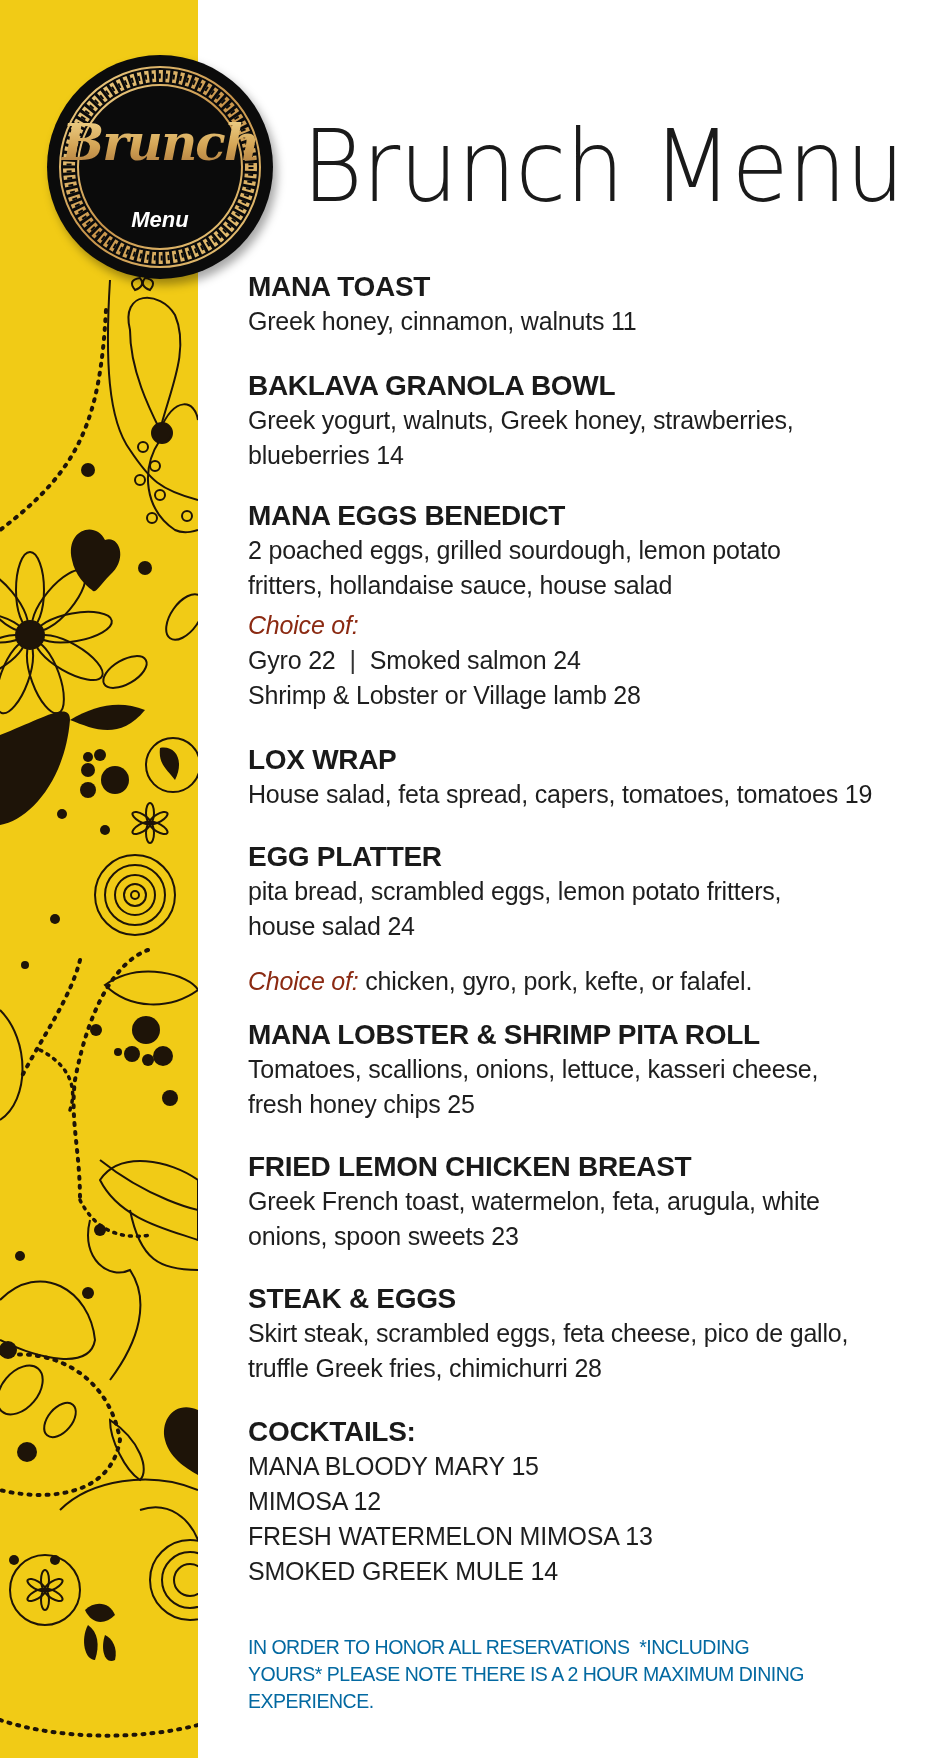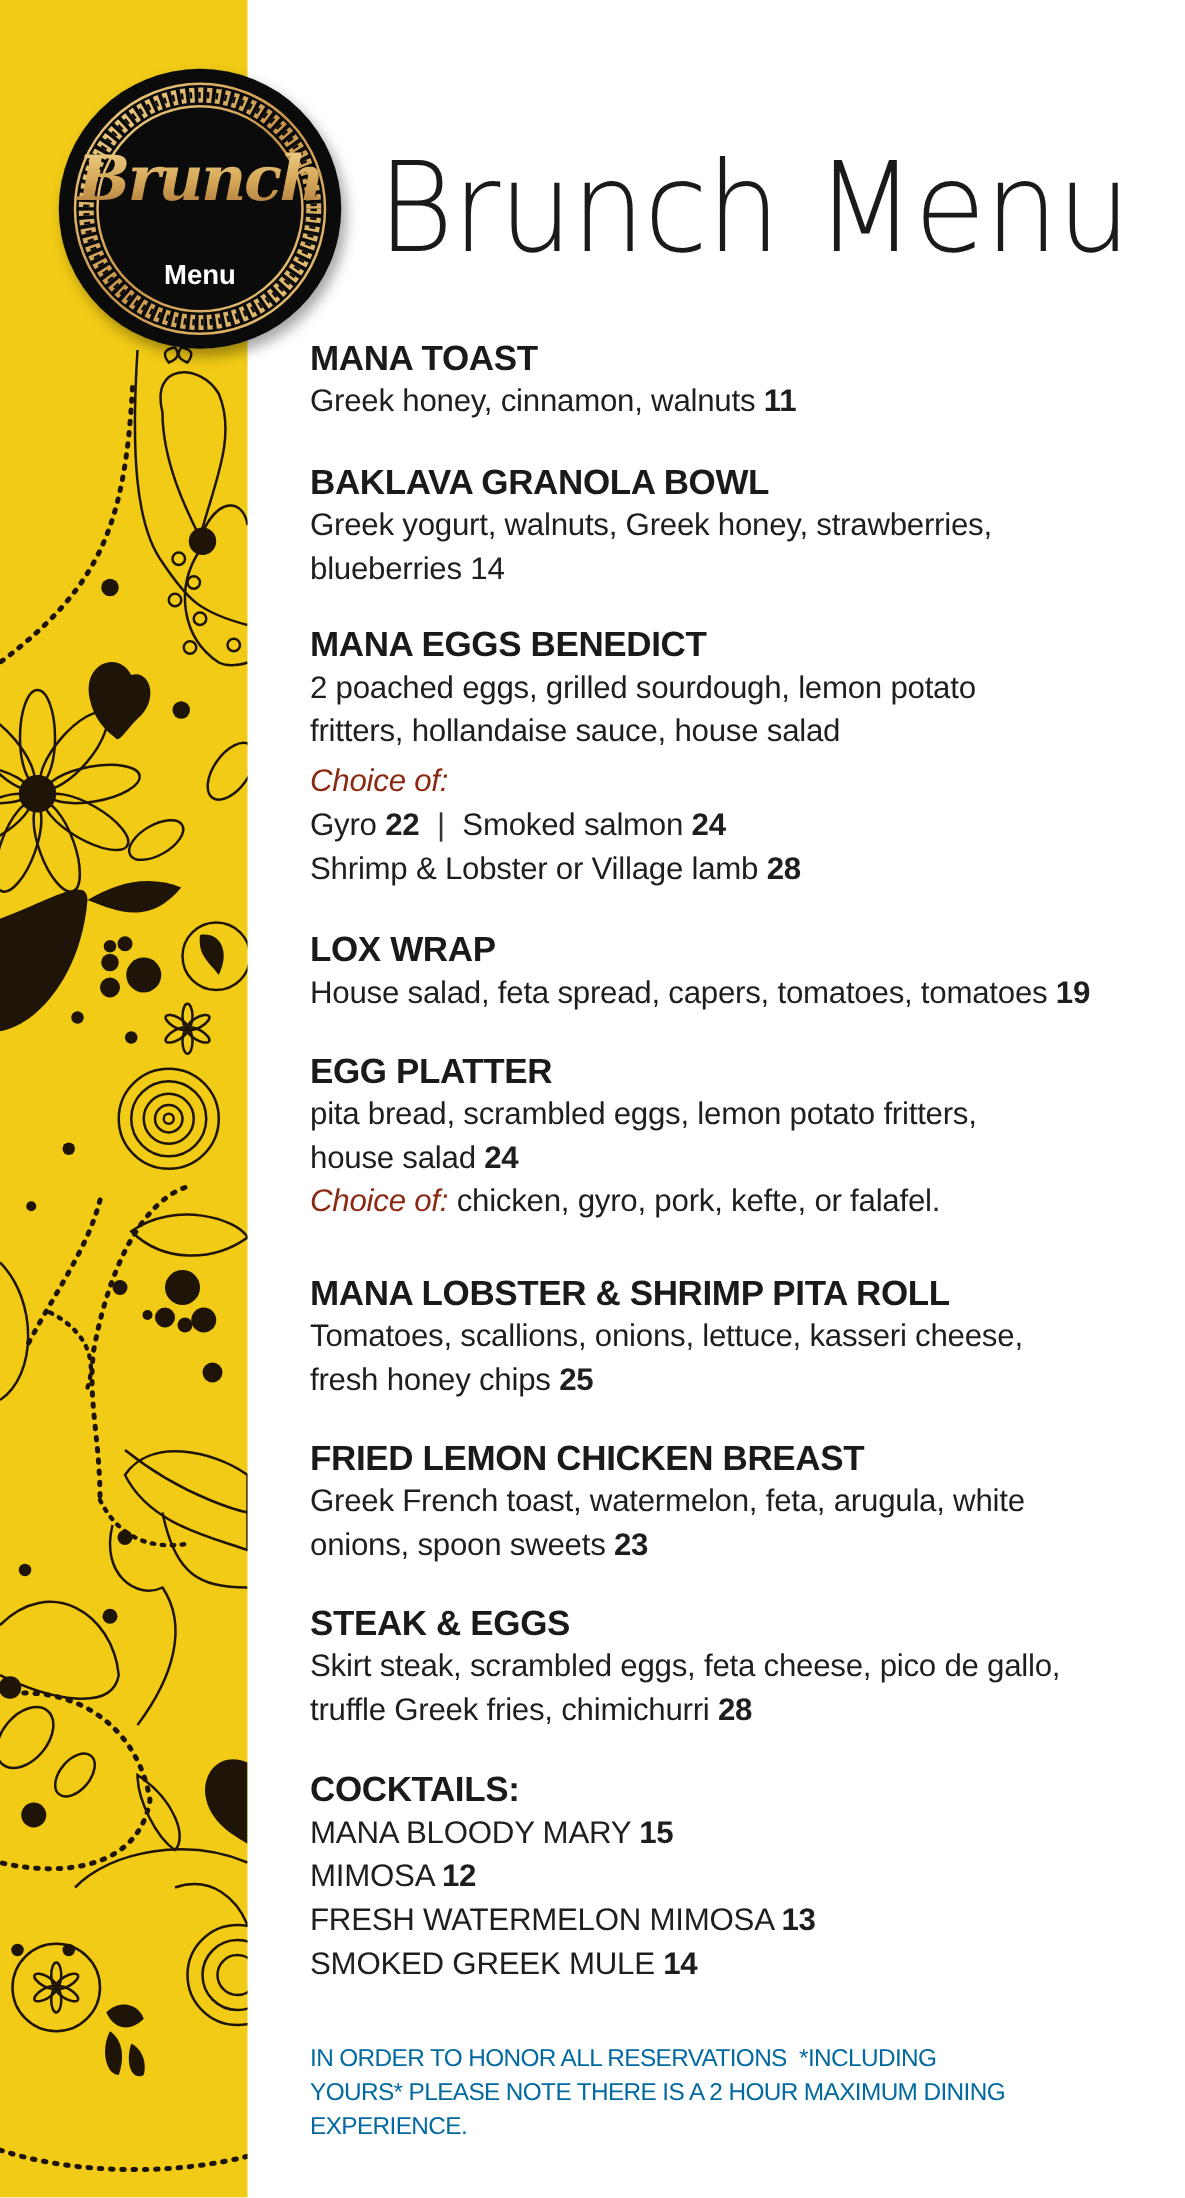--- a/index.html
+++ b/index.html
@@ -21,37 +21,37 @@
   .logo-script {
     position:absolute; left:0; width:226px; top:58px; text-align:center;
     font-family:"DejaVu Serif", serif; font-style:italic; font-weight:bold;
     font-size:50px; letter-spacing:-2px;
     color:#D9AE5E;
     background: linear-gradient(180deg,#F3D991 0%,#D4A556 55%,#A8733A 100%);
     -webkit-background-clip:text; background-clip:text; -webkit-text-fill-color:transparent;
   }
   .logo-sub {
     position:absolute; left:0; width:226px; top:152px; text-align:center;
-    font-family:"Liberation Sans", sans-serif; font-weight:bold; font-size:22px; color:#ffffff;
+    font-family:"Liberation Sans", sans-serif; font-weight:bold; font-size:22px; color:#ffffff;font-style:italic;
   }
   .title {
     position:absolute; left:302px; top:112px;
     font-family:"DejaVu Sans", sans-serif; font-weight:200;
     font-size:100px; line-height:110px; letter-spacing:-1px;
     color:#1a1a1a; white-space:nowrap;
     transform:scaleX(0.93); transform-origin:left top;
   }
   .menu { position:absolute; left:248px; top:0; width:680px; }
   .item { position:absolute; left:0; white-space:nowrap; }
   .h {
     font-weight:bold; font-size:28px; line-height:34px; color:#1a1a1a;
     letter-spacing:-0.3px;
   }
   .d { font-size:25px; line-height:35px; color:#1e1e1e; letter-spacing:-0.2px; }
-  .d b, .price { font-weight:bold; }
+  .d b, .price { font-weight:normal; }
   .choice { color:#8B2A12; font-style:italic; font-weight:normal; }
   .sep { display:inline-block; margin:0 14px; color:#333; font-weight:normal; }
   .foot {
     position:absolute; left:248px; top:1634px;
     font-size:19.5px; line-height:27px; color:#0369a1; letter-spacing:-0.5px;
     white-space:nowrap;
   }
 </style>
 </head>
 <body>
@@ -234,21 +234,21 @@
 
   <div class="item" style="top:743px">
     <div class="h">LOX WRAP</div>
     <div class="d"><span>House salad, feta spread, capers, tomatoes, tomatoes</span> <b class="price">19</b></div>
   </div>
 
   <div class="item" style="top:840px">
     <div class="h">EGG PLATTER</div>
     <div class="d">pita bread, scrambled eggs, lemon potato fritters,</div>
     <div class="d"><span>house salad</span> <b class="price">24</b></div>
-    <div class="d" style="margin-top:0"><span class="choice">Choice of:</span> <span>chicken, gyro, pork, kefte, or falafel.</span></div>
+    <div class="d" style="margin-top:20px"><span class="choice">Choice of:</span> <span>chicken, gyro, pork, kefte, or falafel.</span></div>
   </div>
 
   <div class="item" style="top:1018px">
     <div class="h">MANA LOBSTER &amp; SHRIMP PITA ROLL</div>
     <div class="d">Tomatoes, scallions, onions, lettuce, kasseri cheese,</div>
     <div class="d"><span>fresh honey chips</span> <b class="price">25</b></div>
   </div>
 
   <div class="item" style="top:1150px">
     <div class="h">FRIED LEMON CHICKEN BREAST</div>

